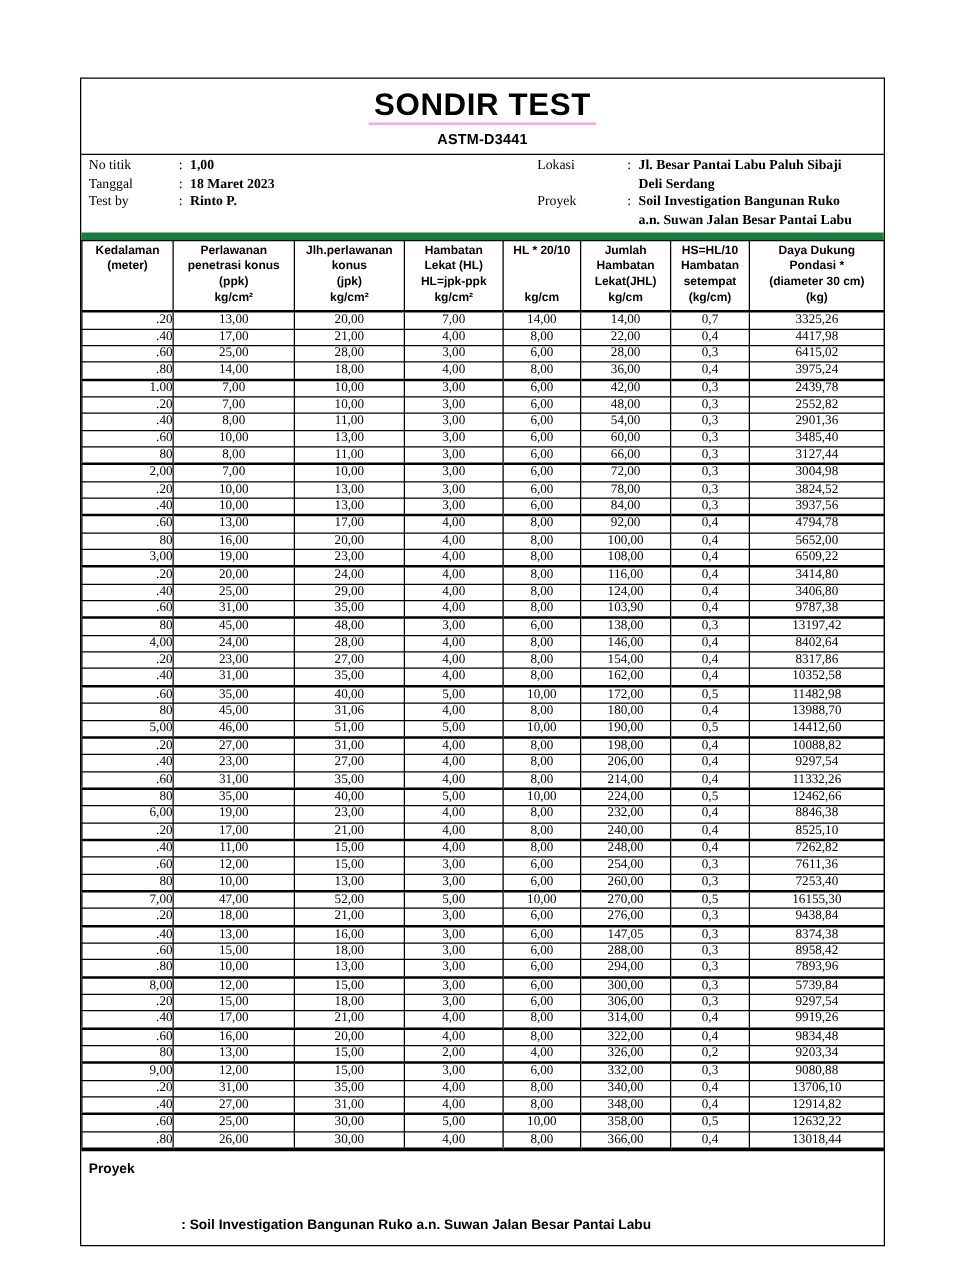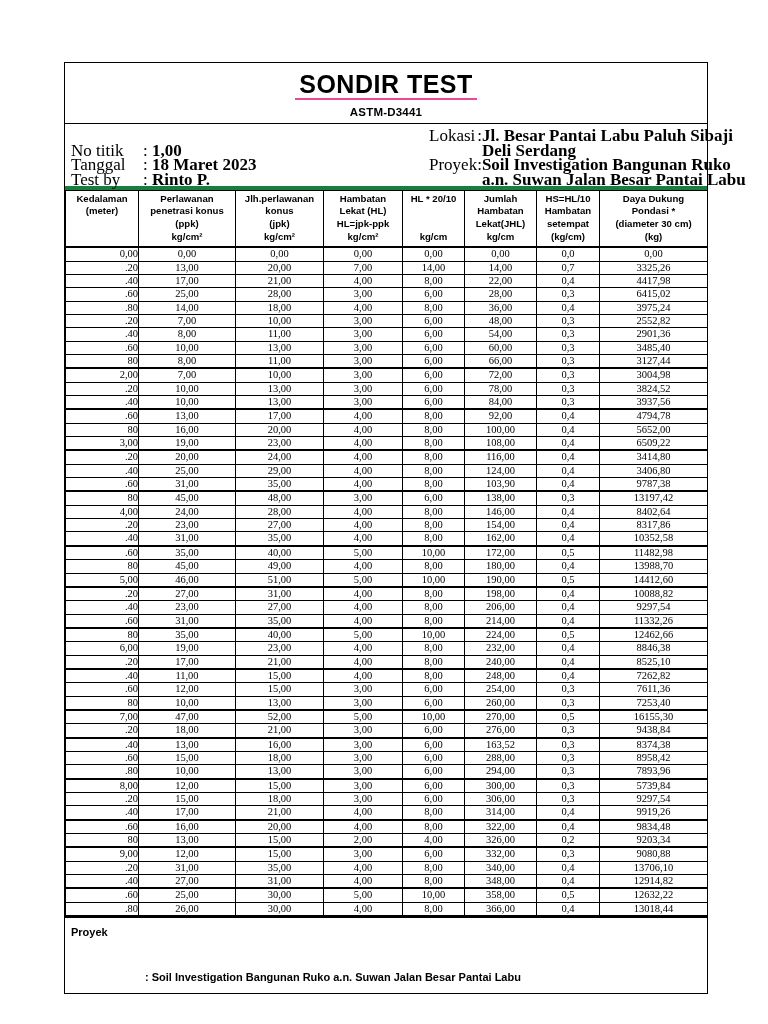--- a/index.html
+++ b/index.html
@@ -28,40 +28,39 @@
     border-bottom: 1px solid #000;
     padding: 8px 0 5px 0;
     text-align: center;
   }
   .doc-title {
     font-family: "Liberation Sans", sans-serif;
     font-size: 25px;
     font-weight: bold;
     letter-spacing: 0.5px;
     display: inline-block;
-    border-bottom: 2px solid #ec4899;
+    border-bottom: 2px solid #f9a8d4;
     padding: 0 4px 1px 4px;
     line-height: 1.05;
   }
   .doc-subtitle {
     font-family: Liberation Sans, sans-serif;
     font-size: 11.5px;
     font-weight: bold;
     margin-top: 6px;
     letter-spacing: 0.2px;
   }
 
   
   .meta-block {
     display: flex;
-    border-bottom: 4px solid #15803d;
+    border-bottom: 6px solid #15803d;
     padding: 2px 0 1px 0;
-    font-size: 17px;
+    font-size: 11px;
     line-height: 1.18;
-    align-items: flex-end;
   }
   .meta-col {
     display: flex;
   }
   .meta-left { width: 360px; padding-left: 6px; }
   .meta-right { width: 278px; }
   .meta-labels { width: 72px; }
   .meta-sep { width: 9px; }
   .meta-values { flex: 1; font-weight: bold; }
   .meta-labels div, .meta-values div, .meta-sep div {
@@ -231,30 +230,20 @@
           </th>
           <th>
             <div>Daya Dukung</div>
             <div>Pondasi *</div>
             <div>(diameter 30 cm)</div>
             <div>(kg)</div>
           </th>
         </tr>
     </thead>
     <tbody>
-        <tr class="major">
-          <td class="c-depth">0,00</td>
-          <td class="c-ppk">0,00</td>
-          <td class="c-jpk">0,00</td>
-          <td class="c-hl">0,00</td>
-          <td class="c-hl20">0,00</td>
-          <td class="c-jhl">0,00</td>
-          <td class="c-hs">0,0</td>
-          <td class="c-ddp">0,00</td>
-        </tr>
         <tr>
           <td class="c-depth">.20</td>
           <td class="c-ppk">13,00</td>
           <td class="c-jpk">20,00</td>
           <td class="c-hl">7,00</td>
           <td class="c-hl20">14,00</td>
           <td class="c-jhl">14,00</td>
           <td class="c-hs">0,7</td>
           <td class="c-ddp">3325,26</td>
         </tr>
@@ -281,20 +270,30 @@
         <tr>
           <td class="c-depth">.80</td>
           <td class="c-ppk">14,00</td>
           <td class="c-jpk">18,00</td>
           <td class="c-hl">4,00</td>
           <td class="c-hl20">8,00</td>
           <td class="c-jhl">36,00</td>
           <td class="c-hs">0,4</td>
           <td class="c-ddp">3975,24</td>
         </tr>
+        <tr class="major">
+          <td class="c-depth">1.00</td>
+          <td class="c-ppk">7,00</td>
+          <td class="c-jpk">10,00</td>
+          <td class="c-hl">3,00</td>
+          <td class="c-hl20">6,00</td>
+          <td class="c-jhl">42,00</td>
+          <td class="c-hs">0,3</td>
+          <td class="c-ddp">2439,78</td>
+        </tr>
         <tr>
           <td class="c-depth">.20</td>
           <td class="c-ppk">7,00</td>
           <td class="c-jpk">10,00</td>
           <td class="c-hl">3,00</td>
           <td class="c-hl20">6,00</td>
           <td class="c-jhl">48,00</td>
           <td class="c-hs">0,3</td>
           <td class="c-ddp">2552,82</td>
         </tr>
@@ -464,21 +463,21 @@
           <td class="c-jpk">40,00</td>
           <td class="c-hl">5,00</td>
           <td class="c-hl20">10,00</td>
           <td class="c-jhl">172,00</td>
           <td class="c-hs">0,5</td>
           <td class="c-ddp">11482,98</td>
         </tr>
         <tr>
           <td class="c-depth">80</td>
           <td class="c-ppk">45,00</td>
-          <td class="c-jpk">49,00</td>
+          <td class="c-jpk">31,06</td>
           <td class="c-hl">4,00</td>
           <td class="c-hl20">8,00</td>
           <td class="c-jhl">180,00</td>
           <td class="c-hs">0,4</td>
           <td class="c-ddp">13988,70</td>
         </tr>
         <tr>
           <td class="c-depth">5,00</td>
           <td class="c-ppk">46,00</td>
           <td class="c-jpk">51,00</td>
@@ -597,21 +596,21 @@
           <td class="c-jhl">276,00</td>
           <td class="c-hs">0,3</td>
           <td class="c-ddp">9438,84</td>
         </tr>
         <tr class="major">
           <td class="c-depth">.40</td>
           <td class="c-ppk">13,00</td>
           <td class="c-jpk">16,00</td>
           <td class="c-hl">3,00</td>
           <td class="c-hl20">6,00</td>
-          <td class="c-jhl">163,52</td>
+          <td class="c-jhl">147,05</td>
           <td class="c-hs">0,3</td>
           <td class="c-ddp">8374,38</td>
         </tr>
         <tr>
           <td class="c-depth">.60</td>
           <td class="c-ppk">15,00</td>
           <td class="c-jpk">18,00</td>
           <td class="c-hl">3,00</td>
           <td class="c-hl20">6,00</td>
           <td class="c-jhl">288,00</td>

